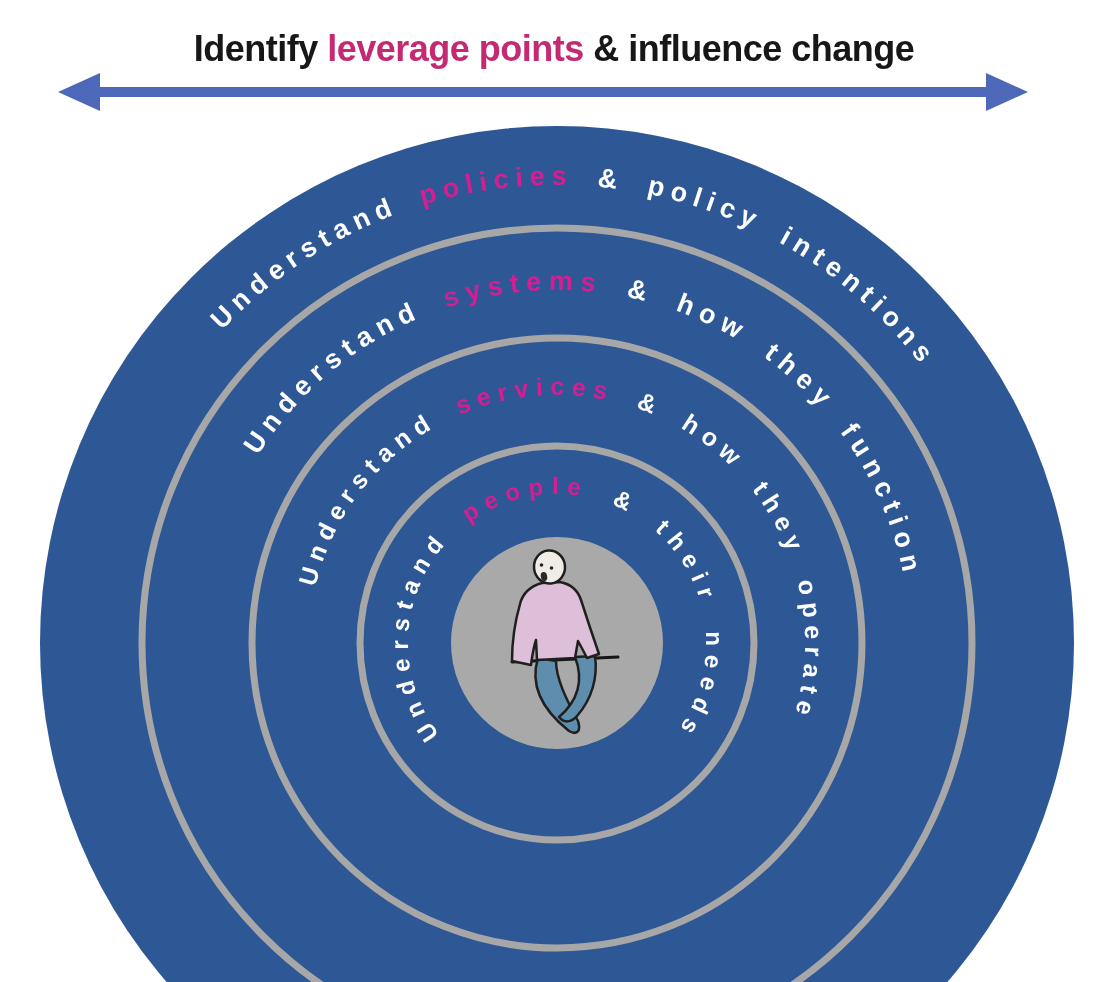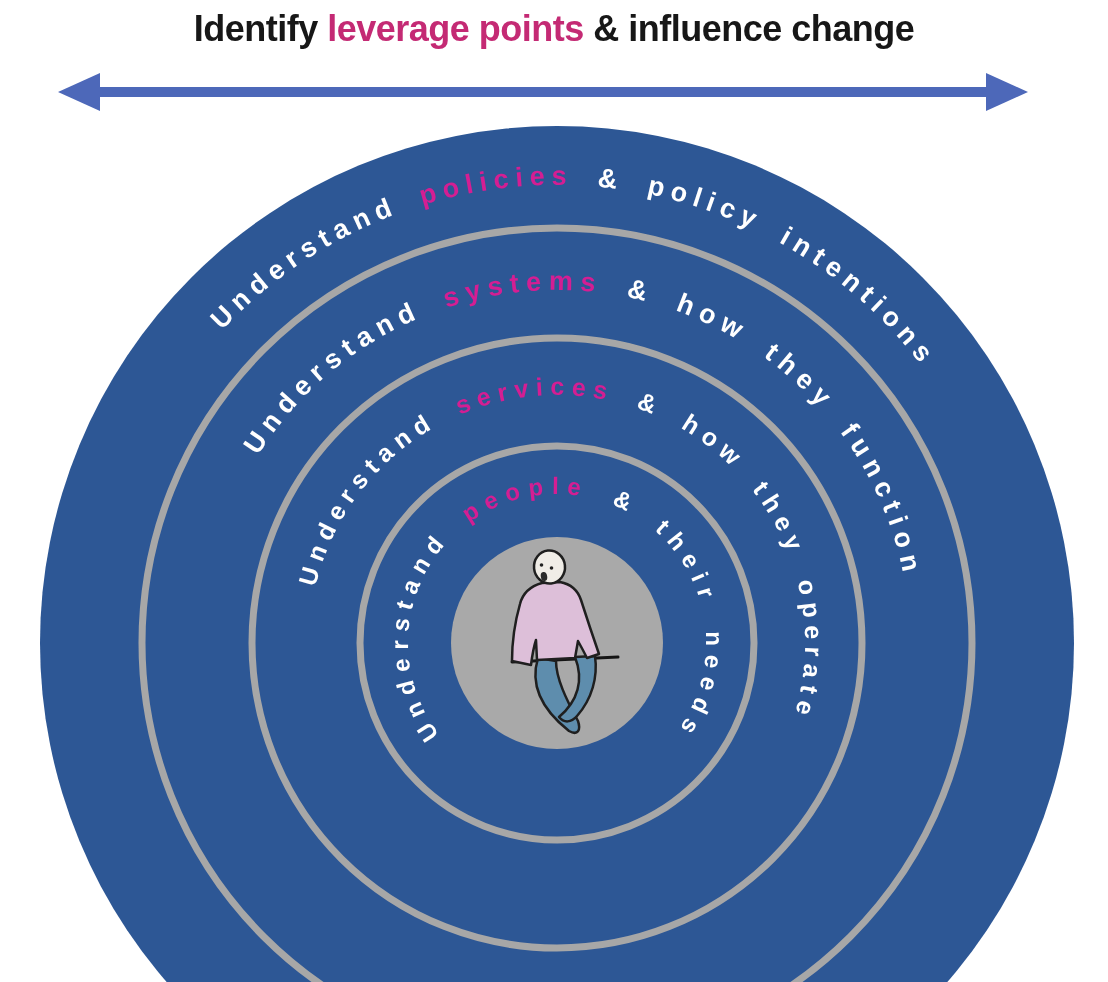--- a/index.html
+++ b/index.html
@@ -1,18 +1,18 @@
 <!DOCTYPE html>
 <html><head>
 <meta charset="utf-8">
 <style>
   html,body{margin:0;padding:0;background:#ffffff;}
   .stage{position:relative;width:1108px;height:982px;overflow:hidden;background:#fff;
          font-family:"Liberation Sans", sans-serif;}
-  .title{position:absolute;top:8px;left:0;width:100%;text-align:center;
+  .title{position:absolute;top:28px;left:0;width:100%;text-align:center;
          font-size:36px;font-weight:600;letter-spacing:-0.5px;color:#171717;white-space:pre;}
   .title .accent{color:#c42a74;}
   svg{position:absolute;top:0;left:0;}
   .ring-text{font-family:"Liberation Sans", sans-serif;font-weight:700;}
   .rt0{font-size:27px;letter-spacing:6.5px;word-spacing:10px;}
   .rt1{font-size:27px;letter-spacing:7px;word-spacing:10px;}
   .rt2{font-size:25px;letter-spacing:7px;word-spacing:10px;}
   .rt3{font-size:24px;letter-spacing:8px;word-spacing:10px;}
   .tw{fill:#ffffff;}
   .ta{fill:#d41e93;}

